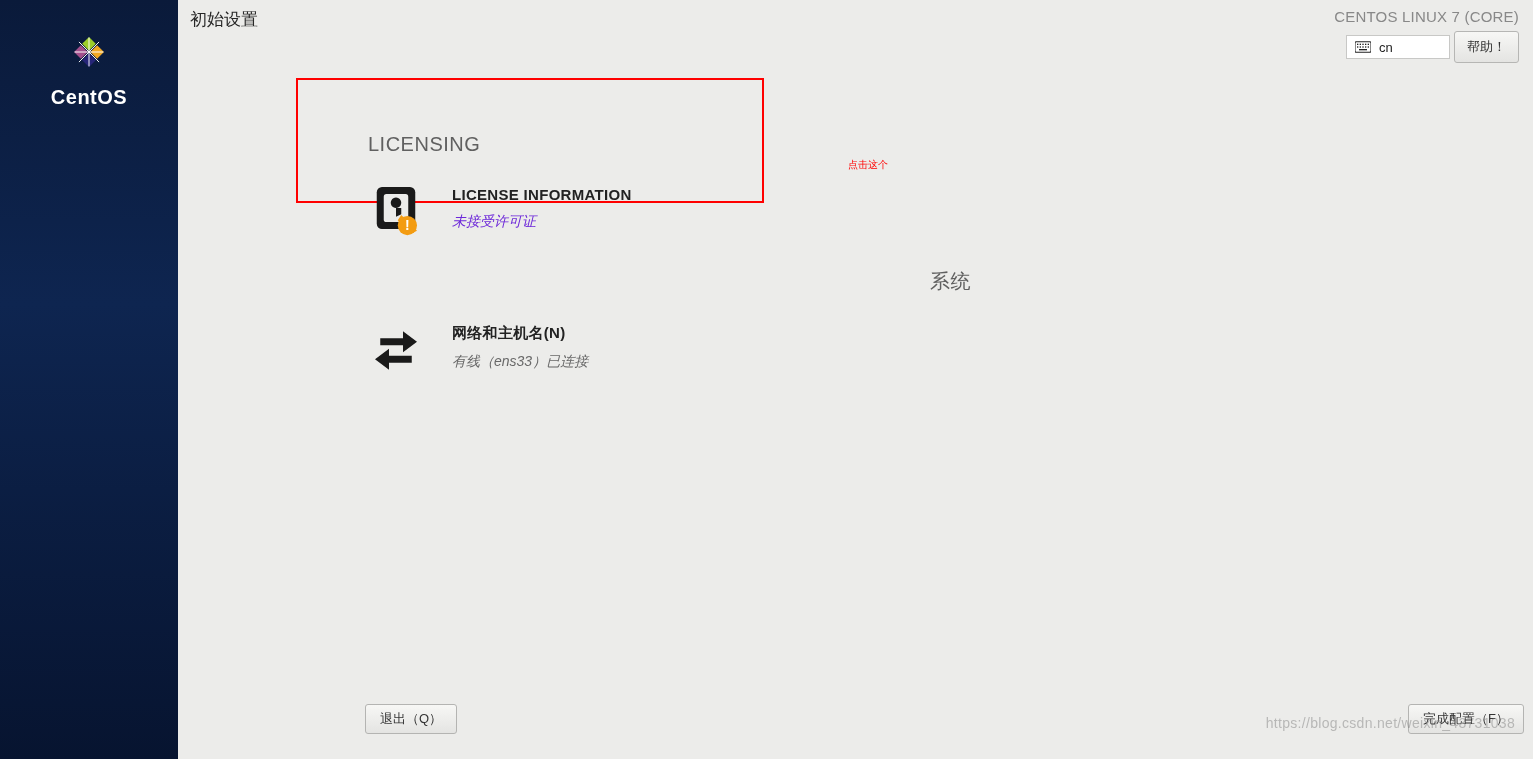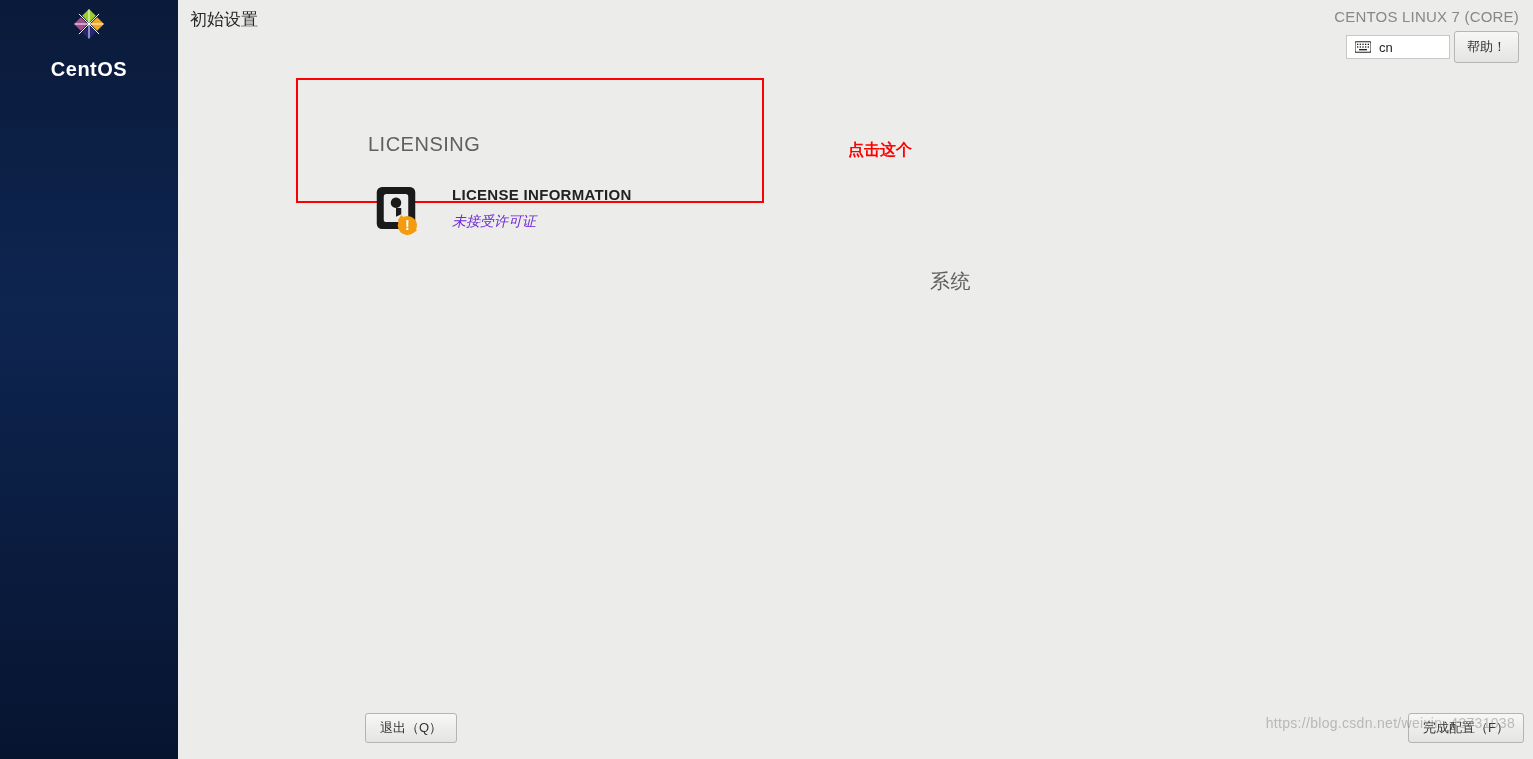--- a/index.html
+++ b/index.html
@@ -12,20 +12,21 @@
       background: #ececea;
       position: relative;
     }
     .sidebar {
       width: 178px;
       height: 100%;
       background: linear-gradient(to bottom, #0a1a3a 0%, #0e2550 40%, #071430 100%);
       display: flex;
       flex-direction: column;
       align-items: center;
+      padding-top: 28px;
     }
     .centos-logo { display: flex; flex-direction: column; align-items: center; color: #fff; }
     .centos-symbol { width: 48px; height: 48px; margin-bottom: 10px; }
     .centos-text { font-size: 20px; font-weight: 600; color: #fff; letter-spacing: 0.5px; }
     .main { flex: 1; position: relative; background: #ececea; }
     .top-bar {
       display: flex;
       justify-content: space-between;
       align-items: flex-start;
       padding: 8px 14px 0 12px;
@@ -73,28 +74,28 @@
     .spoke-item { display: flex; align-items: center; gap: 28px; margin-bottom: 32px; cursor: pointer; }
     .spoke-icon { width: 56px; height: 56px; display: flex; align-items: center; justify-content: center; position: relative; }
     .spoke-text { display: flex; flex-direction: column; gap: 10px; }
     .spoke-title { font-size: 15px; font-weight: 700; color: #222; letter-spacing: 0.3px; }
     .spoke-status-warn { font-size: 14px; color: #6d28d9; font-style: italic; }
     .spoke-status-ok { font-size: 14px; color: #686868; font-style: italic; }
     .section2 { margin-top: 12px; text-align: center; }
     .annotation {
       position: absolute;
       left: 670px;
-      top: 140px;
+      top: 158px;
       color: #ff0000;
-      font-size: 16px;
-      font-weight: 700;
+      font-size: 10px;
+      font-weight: 400;
     }
     .bottom-bar {
       position: absolute;
-      bottom: 7px;
+      bottom: 16px;
       left: 178px;
       right: 0;
       height: 38px;
       display: flex;
       justify-content: space-between;
       align-items: center;
       padding: 0 9px 10px 9px;
     }
     .btn {
       background: linear-gradient(#f7f7f5, #e4e4e2);
@@ -181,20 +182,32 @@
           <text x="45" y="57" text-anchor="middle" font-size="16" font-weight="bold" fill="#fff">!</text>
         </svg>
       </div>
       <div class="spoke-text">
         <div class="spoke-title">LICENSE INFORMATION</div>
         <div class="spoke-status-warn">未接受许可证</div>
       </div>
     </div>
 
     <div class="section-heading section2">系统</div>
+    <div class="spoke-item">
+      <div class="spoke-icon">
+        <svg viewBox="0 0 64 64" width="56" height="56">
+          <path d="M14 22 L40 22 L40 14 L56 26 L40 38 L40 30 L14 30 Z" fill="#1a1a1a"></path>
+          <path d="M50 42 L24 42 L24 34 L8 46 L24 58 L24 50 L50 50 Z" fill="#1a1a1a"></path>
+        </svg>
+      </div>
+      <div class="spoke-text">
+        <div class="spoke-title">网络和主机名(N)</div>
+        <div class="spoke-status-ok">有线（ens33）已连接</div>
+      </div>
+    </div>
 
   </div>
 
   <div class="annotation">点击这个</div>
 
   <div class="bottom-bar">
     <button class="btn">退出（Q）</button>
     <button class="btn">完成配置（F）</button>
   </div>
 

